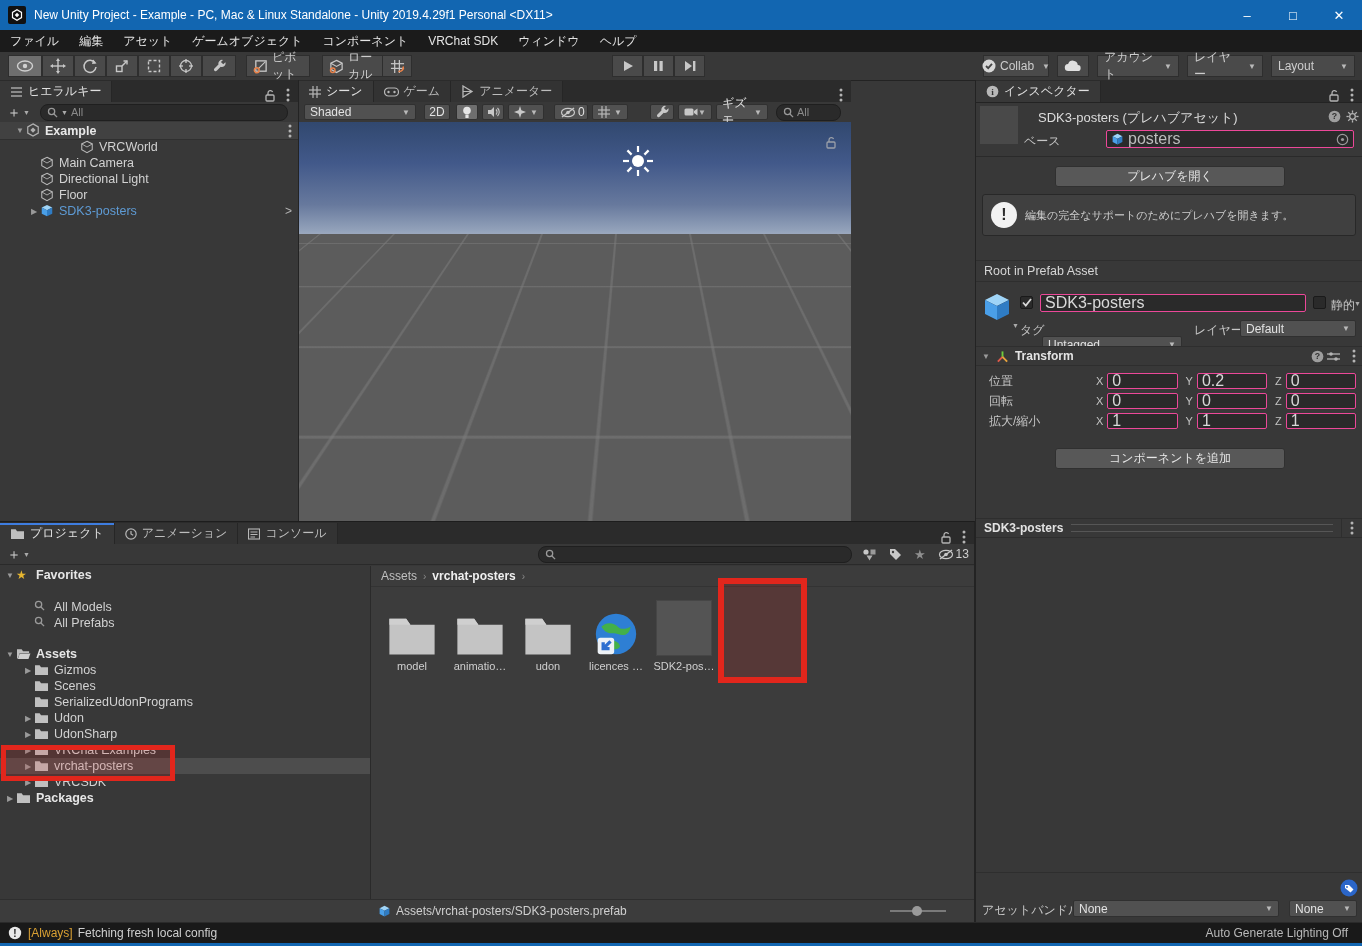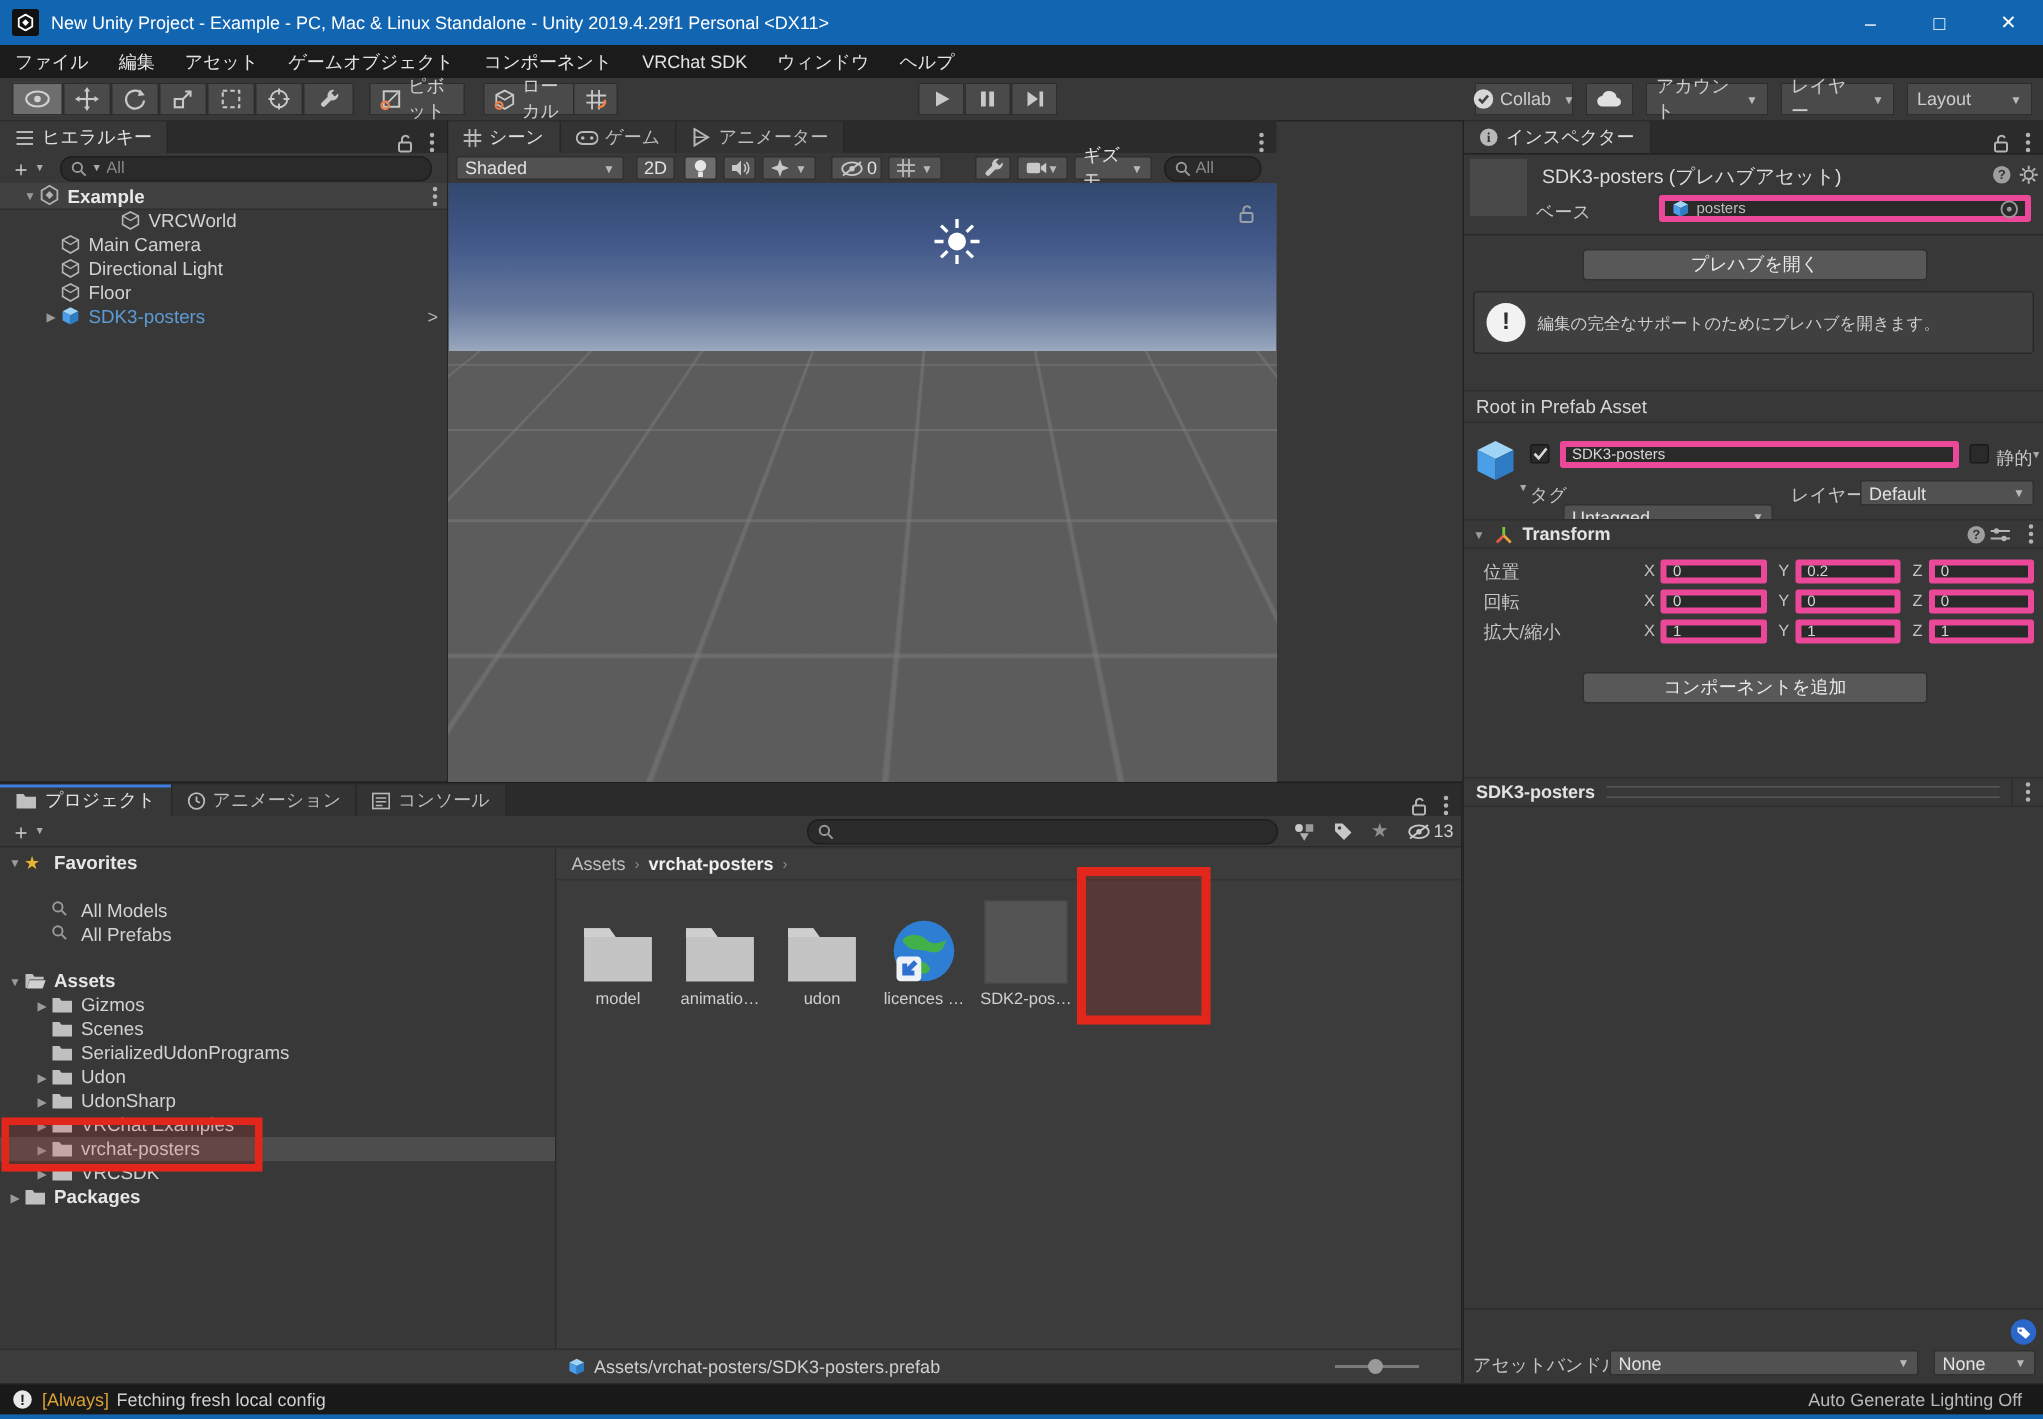--- a/index.html
+++ b/index.html
@@ -82,21 +82,21 @@
   .grid-label{margin-top:4px;font-size:11px;color:#cfcfcf;max-width:66px;white-space:nowrap;overflow:hidden;}
   .grid-label.selected{background:#4d4d4d;border-radius:2px;padding:0 3px;color:#f0f0f0;}
   .thumb{width:56px;height:56px;background:#545454;border:1px solid #464646;box-sizing:border-box;}
   #proj-footer{position:absolute;left:0;bottom:0;right:0;height:22px;background:#3c3c3c;border-top:1px solid #2e2e2e;display:flex;align-items:center;}
   #footer-path{display:flex;align-items:center;gap:5px;margin-left:378px;color:#cfcfcf;font-size:12px;}
   #zoom-slider{position:absolute;right:28px;top:10px;width:56px;height:2px;background:#7a7a7a;}
   #zoom-thumb{position:absolute;left:22px;top:-4px;width:10px;height:10px;border-radius:50%;background:#9a9a9a;}
   
   #inspector{left:975px;top:80px;width:387px;height:842px;}
   .ins-label{color:#c6c6c6;}
-  .well{background:#2a2a2a;border:4px solid #ec4899;border-radius:2px;box-sizing:border-box;display:flex;align-items:center;padding:0 4px;color:#d8d8d8;font-size:10px;}
+  .well{background:#2a2a2a;border:1px solid #ec4899;border-radius:2px;box-sizing:border-box;display:flex;align-items:center;padding:0 4px;color:#d8d8d8;font-size:16px;}
   .dropdown{background:#515151;border:1px solid #303030;border-radius:2px;box-sizing:border-box;display:flex;align-items:center;padding:0 5px;color:#e2e2e2;font-size:12px;}
   .dropdown .dd-arrow{margin-left:auto;}
   .ubtn{background:#585858;border:1px solid #303030;border-radius:3px;display:flex;align-items:center;justify-content:center;color:#e8e8e8;font-size:12px;box-sizing:border-box;}
   .checkbox{width:13px;height:13px;background:#2a2a2a;border:1px solid #1a1a1a;border-radius:2px;display:flex;align-items:center;justify-content:center;box-sizing:border-box;}
   #helpbox{position:absolute;left:6px;top:114px;right:6px;height:42px;background:#404040;border:1px solid #282828;border-radius:3px;display:flex;align-items:center;gap:8px;padding:0 8px;box-sizing:border-box;}
   .bubble{width:26px;height:26px;border-radius:50%;background:#f2f2f2;color:#2d2d2d;display:flex;align-items:center;justify-content:center;font-weight:bold;font-size:16px;position:relative;flex:0 0 26px;}
   .bubble:after{content:"";position:absolute;left:3px;bottom:-4px;border:5px solid transparent;border-top-color:#f2f2f2;}
   .section-bar{position:absolute;left:0;right:0;background:#383838;border-top:1px solid #2e2e2e;border-bottom:1px solid #2e2e2e;display:flex;align-items:center;padding-left:8px;box-sizing:border-box;}
   .comp-row{position:absolute;left:0;right:6px;height:18px;display:flex;align-items:center;}
   .axis-ch{color:#c2c2c2;font-size:11px;margin:0 4px 0 8px;}
@@ -889,21 +889,21 @@
             <svg xmlns="http://www.w3.org/2000/svg" width="4" height="14" viewBox="0 0 4 14">
               <circle cx="2" cy="2" r="1.5" fill="#b4b4b4"></circle>
               <circle cx="2" cy="7" r="1.5" fill="#b4b4b4"></circle>
               <circle cx="2" cy="12" r="1.5" fill="#b4b4b4"></circle>
             </svg>
           </span>
       </div>
     </div>
 
     <div class="abs" style="left:4px;top:26px;width:38px;height:38px;background:#494949;"></div>
-    <div class="abs" style="left:52px;top:29px;font-size:13px;color:#dcdcdc;">SDK3-posters (プレハブアセット)</div>
+    <div class="abs" style="left:62px;top:29px;font-size:13px;color:#dcdcdc;">SDK3-posters (プレハブアセット)</div>
     <span class="abs" style="left:352px;top:30px;">
         <svg xmlns="http://www.w3.org/2000/svg" width="13" height="13" viewBox="0 0 14 14">
           <circle cx="7" cy="7" r="6.3" fill="#9e9e9e"></circle>
           <text x="7" y="10.2" font-size="9.5" font-family="sans-serif" font-weight="bold" text-anchor="middle" fill="#333">?</text>
         </svg>
       </span>
     <span class="abs" style="left:370px;top:30px;">
         <svg xmlns="http://www.w3.org/2000/svg" width="13" height="13" viewBox="0 0 14 14" stroke="#b4b4b4" stroke-width="1.4">
           <circle cx="7" cy="7" r="3" fill="none"></circle>
           <line x1="7" y1="0.5" x2="7" y2="3"></line>

